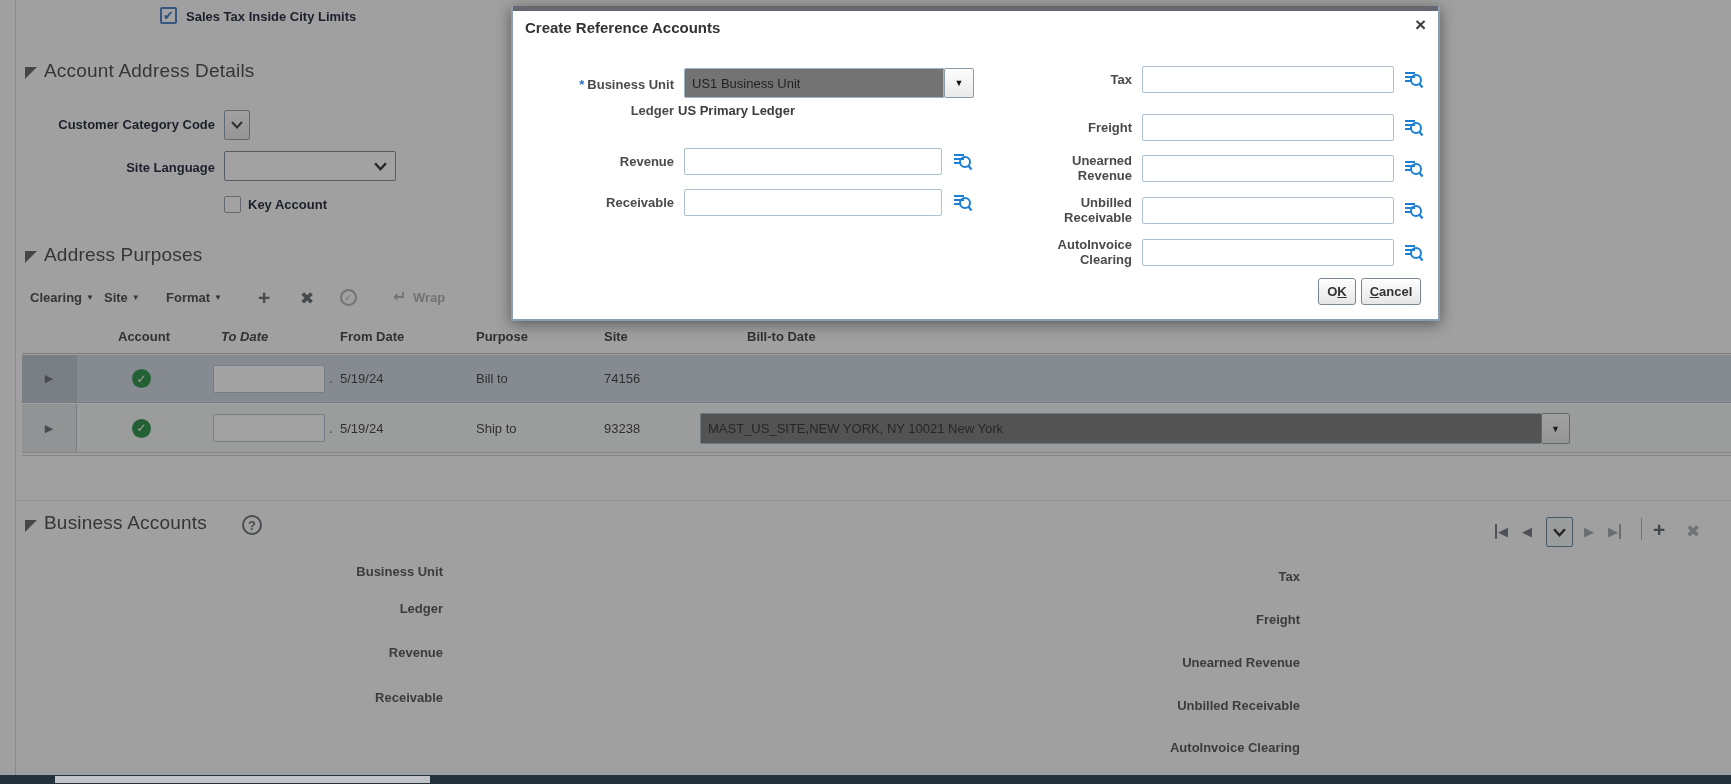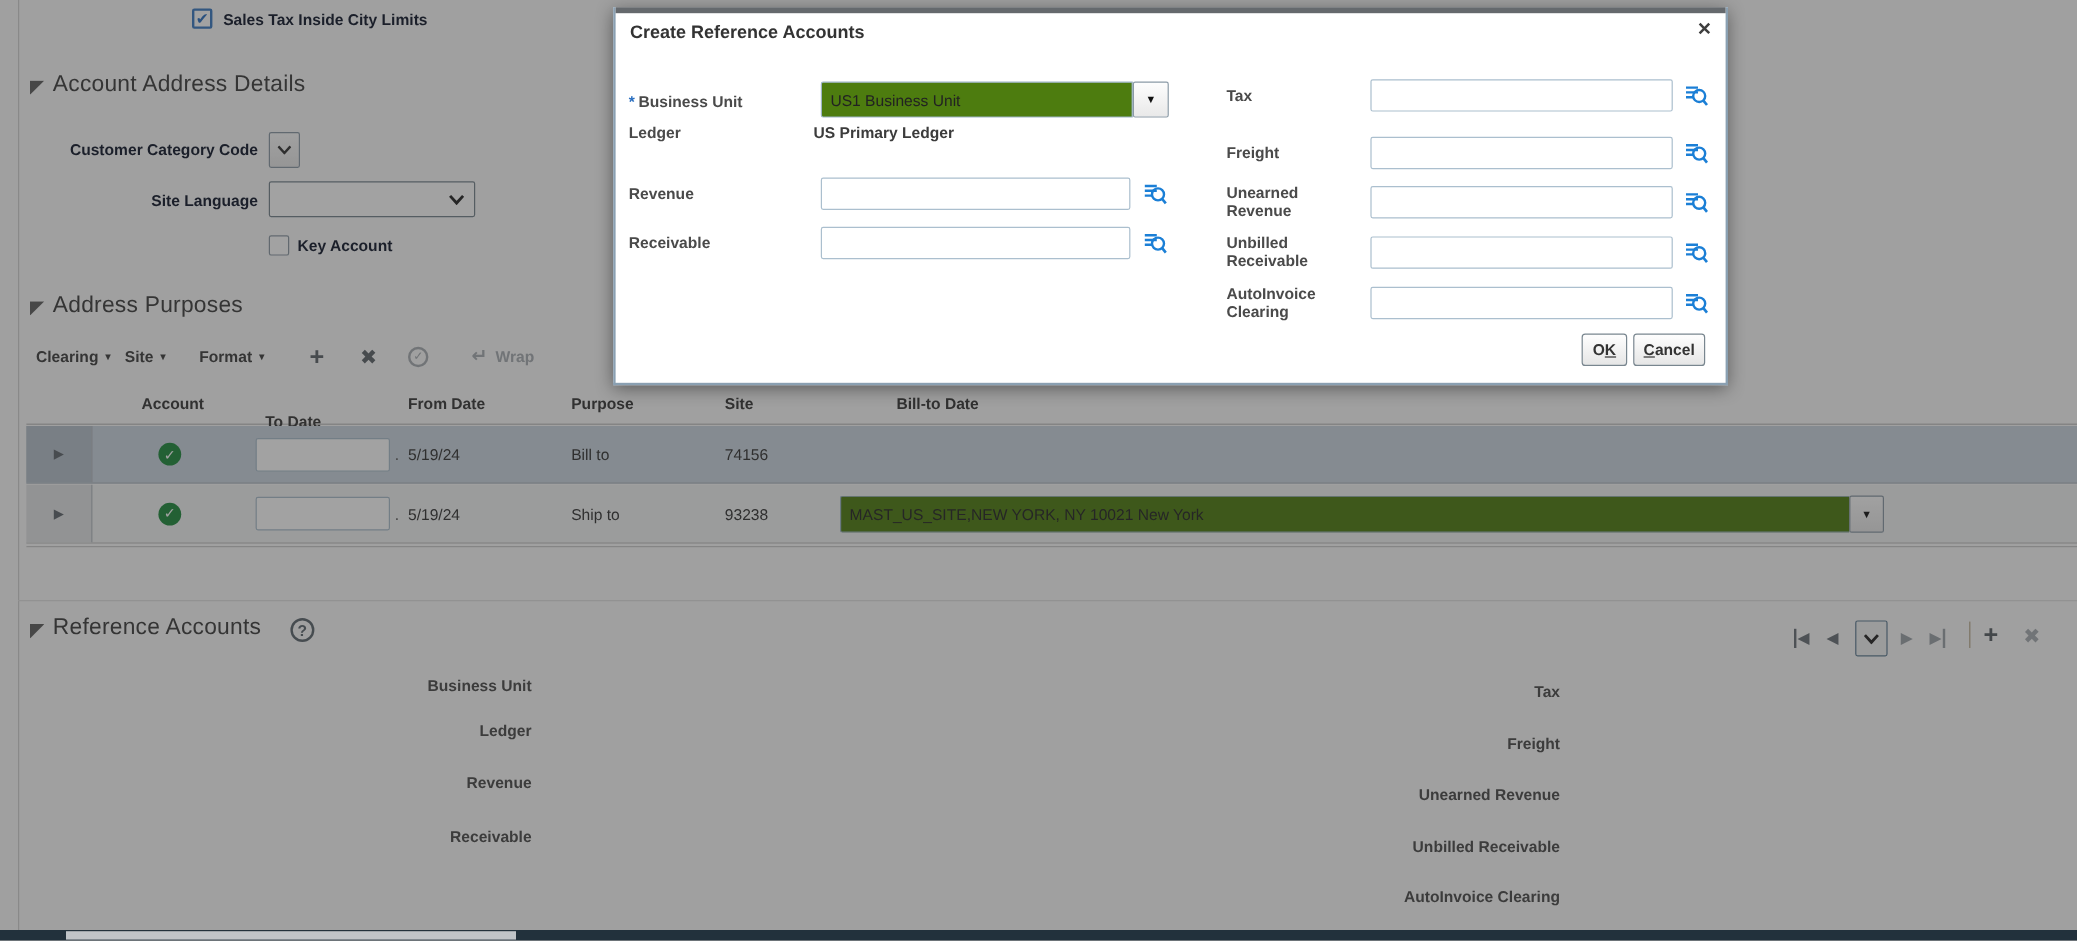--- a/index.html
+++ b/index.html
@@ -33,27 +33,27 @@
             display:flex; align-items:center; justify-content:center; }
   .ralabel { font-weight:bold; color:#4a4a4a; font-size:13px; text-align:right; }
   .navico { color:#6a7178; font-size:13px; }
   .navico.dis { color:#9ba2a8; }
   .overlay { left:0; top:0; width:1731px; height:784px; background:rgba(43,43,43,.44); z-index:20; }
   .dialog { left:511px; top:6px; width:929px; height:315px; background:#fff; z-index:30;
             border:2px solid #8aa0b2; border-top:none; box-shadow:0 3px 14px rgba(0,0,0,.45); }
   .dlg-topstrip { left:0; top:0; width:100%; height:5px; background:#65696d; }
   .dlg-title { left:12px; top:13px; font-size:15px; font-weight:bold; color:#333; }
   .dlg-close { right:12px; top:8px; font-size:19px; color:#3e3e3e; font-weight:bold; cursor:default; }
-  .dlg-lbl { font-weight:bold; color:#4a4a4a; font-size:13px; line-height:15px; }
+  .dlg-lbl { font-weight:bold; color:#4a4a4a; font-size:13px; text-align:right; line-height:15px; }
   .req { color:#2a6fc0; font-weight:bold; margin-right:3px; }
   .lookup { width:22px; height:22px; }
   .pushbtn { background:linear-gradient(#fefefe,#e6e6e6); border:1px solid #79868f; border-radius:3px;
              font-weight:bold; font-size:13px; color:#333; display:flex; align-items:center; justify-content:center; }
   .combo { display:flex; }
-  .combo .val { background:#4d7c0f; border:1px solid #9db4c6; border-right:none; border-radius:2px 0 0 2px;
+  .combo .val { background:#737373; border:1px solid #9db4c6; border-right:none; border-radius:2px 0 0 2px;
                 display:flex; align-items:center; padding:0 7px; color:#222; }
   .hscroll { left:0; top:775px; width:1731px; height:9px; background:#22313c; z-index:40; }
   .hthumb { position:absolute; left:55px; top:1px; width:375px; height:7px; background:#c0c4c8; }
   .hline { background:#cccccc; height:1px; }
   .helpcirc { width:20px; height:20px; border:2px solid #5c666e; border-radius:50%; color:#5c666e;
               font-size:13px; font-weight:bold; display:flex; align-items:center; justify-content:center; }
   .navfirst { border-left:2px solid currentColor; padding-left:1px; }
   .navlast { border-right:2px solid currentColor; padding-right:1px; }
   .circchk { width:17px; height:17px; border:2px solid #a8adb2; border-radius:50%; color:#a8adb2; font-size:10px;
              display:flex; align-items:center; justify-content:center; }
@@ -99,21 +99,21 @@
   <div class="abs toolico" style="left:258px; top:286px; font-size:21px;">+</div>
   <div class="abs toolico" style="left:300px; top:288px;">✖</div>
   <div class="abs circchk" style="left:340px; top:289px;">
       <span>✓</span>
     </div>
   <div class="abs toolico dis" style="left:393px; top:287px; font-size:16px;">↵</div>
   <div class="abs lbl" style="left:413px; top:290px; color:#a8adb2;">Wrap</div>
 
   <div class="abs" style="left:22px; top:320px; width:1709px; height:34px; border-bottom:1px solid #bdbdbd;">
     <div class="abs tbl-head" style="left:96px; top:9px;">Account</div>
-    <div class="abs tbl-head" style="left:199px; top:24px;">To Date</div>
+    <div class="abs tbl-head" style="left:199px; top:9px;font-style:italic;">To Date</div>
     <div class="abs tbl-head" style="left:318px; top:9px;">From Date</div>
     <div class="abs tbl-head" style="left:454px; top:9px;">Purpose</div>
     <div class="abs tbl-head" style="left:582px; top:9px;">Site</div>
     <div class="abs tbl-head" style="left:725px; top:9px;">Bill-to Date</div>
   </div>
 
   <div class="abs row" style="top:355px; background:#ccd6e0; border-bottom:1px solid #b4bcc4;">
     <div class="gutter" style="background:#b7c1cb;">
       <span class="expander">▶</span>
     </div>
@@ -148,21 +148,21 @@
       <div class="ddbtn" style="width:29px;">
         <span style="font-size:9px; color:#111;">▼</span>
       </div>
     </div>
   </div>
 
   <div class="abs hline" style="left:22px; top:455px; width:1709px;"></div>
   <div class="abs hline" style="left:15px; top:500px; width:1716px; background:#e2e2e2;"></div>
 
   <div class="abs tri" style="left:25px; top:520px;"></div>
-  <div class="abs hdr" style="left:44px; top:512px;">Reference Accounts</div>
+  <div class="abs hdr" style="left:44px; top:512px;">Business Accounts</div>
   <div class="abs helpcirc" style="left:242px; top:515px;">
       <span>?</span>
     </div>
 
   <div class="abs navico navfirst" style="left:1495px; top:524px;">◀</div>
   <div class="abs navico" style="left:1522px; top:524px;">◀</div>
   <div class="abs ddbtn" style="left:1546px; top:517px; width:27px; height:30px; border-color:#5f7d94; background:#f3f4f5;">
     <svg width="13" height="9" viewBox="0 0 12 8">
         <path d="M1 1 L6 6.5 L11 1" fill="none" stroke="#222" stroke-width="2.2"></path>
       </svg>

